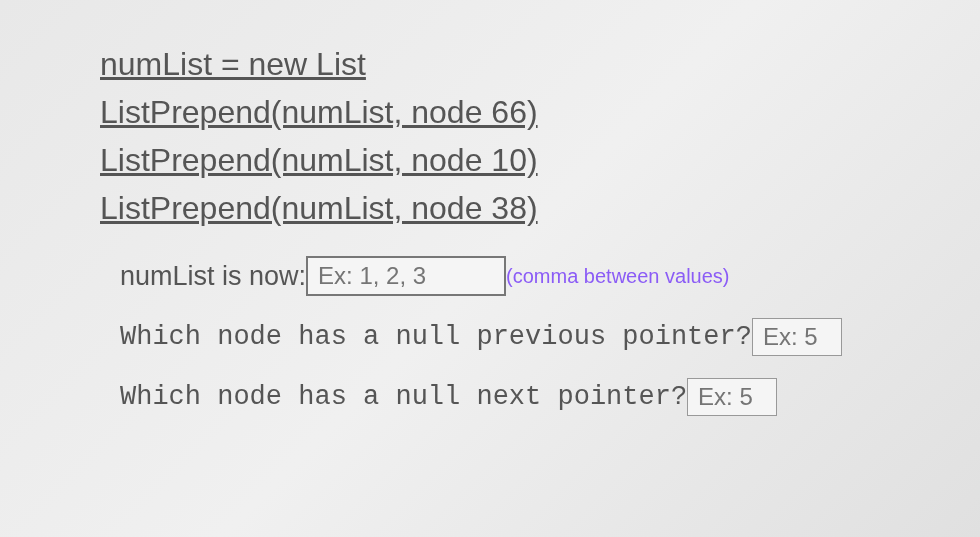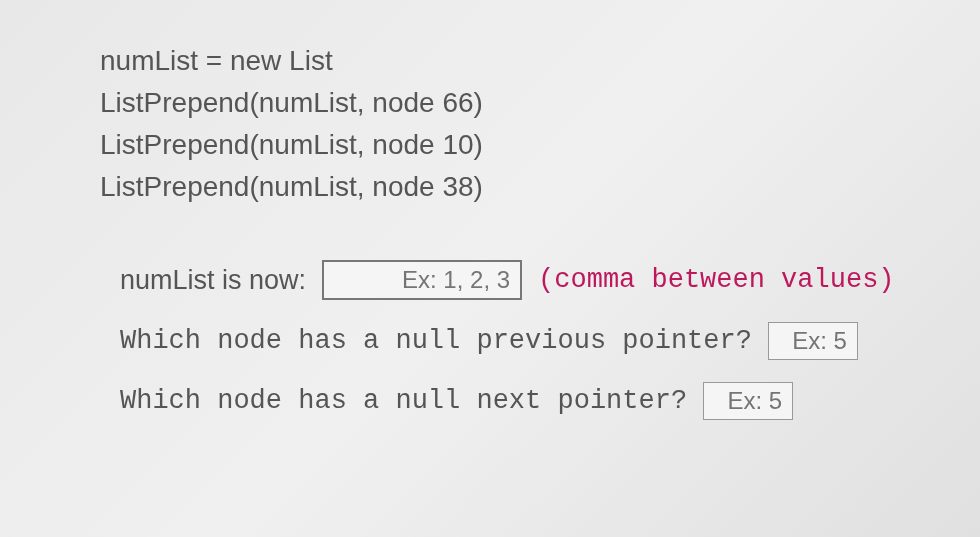--- a/index.html
+++ b/index.html
@@ -10,64 +10,63 @@
     body {
       width: 980px;
       height: 537px;
       background: linear-gradient(135deg, #e8e8e8 0%, #f0f0f0 50%, #e0e0e0 100%);
       font-family: Arial, Helvetica, sans-serif;
       color: #4a4a4a;
       padding: 40px 100px;
       overflow: hidden;
     }
     .code-block {
-      font-size: 28px;
+      font-size: 32px;
       line-height: 1.5;
       color: #555;
-      margin-bottom: 52px;
+      margin-bottom: 24px;
+      text-decoration: underline;
     }
     .code-line {
       display: block;
     }
     .questions {
       font-size: 27px;
       color: #555;
       padding-left: 20px;
     }
     .question-row {
       display: flex;
       align-items: center;
       margin-bottom: 22px;
-      gap: 16px;
+      gap: 0;
     }
     .question-label {
       white-space: nowrap;
     }
     .answer-input {
       border: 2px solid #777;
       background: #f5f5f5;
       font-size: 24px;
       color: #888;
       padding: 4px 10px;
       font-family: Arial, Helvetica, sans-serif;
       outline: none;
-      text-align: right;
     }
     .answer-input.wide {
       width: 200px;
     }
     .answer-input.narrow {
       width: 90px;
       border: 1px solid #999;
     }
     .hint {
-      font-size: 27px;
-      color: #be185d;
+      font-size: 20px;
+      color: #8b5cf6;
       white-space: nowrap;
-      font-family: Liberation Mono, monospace;
     }
     .spacer-label {
       min-width: 530px;
       font-family: Liberation Mono, monospace;
     }
   </style>
 </head>
 <body>
 
 <div class="code-block">

